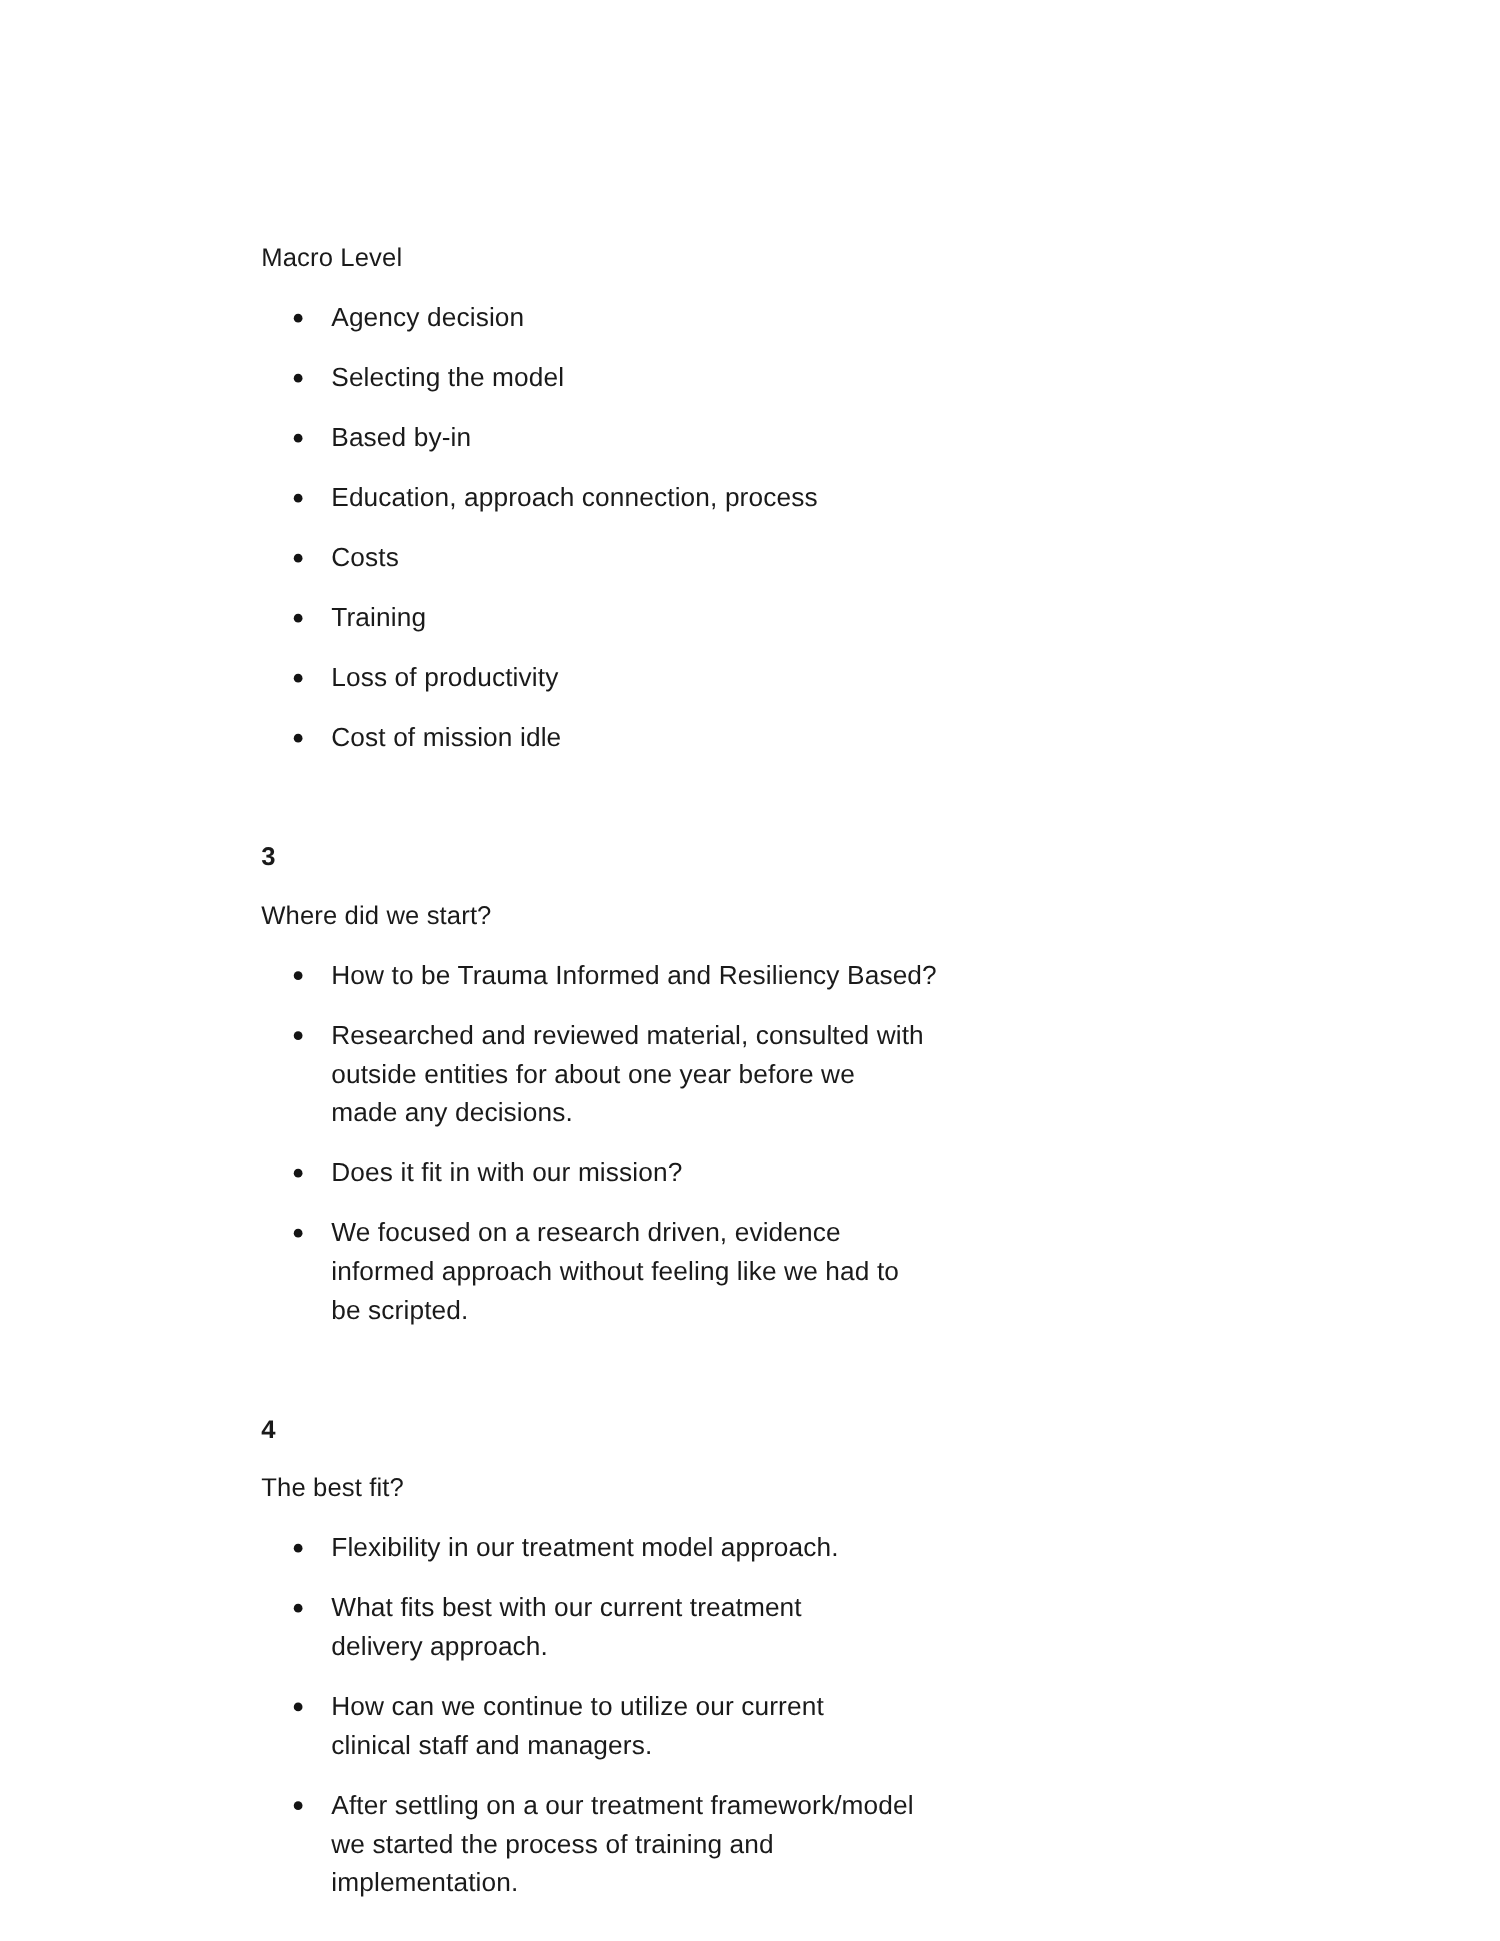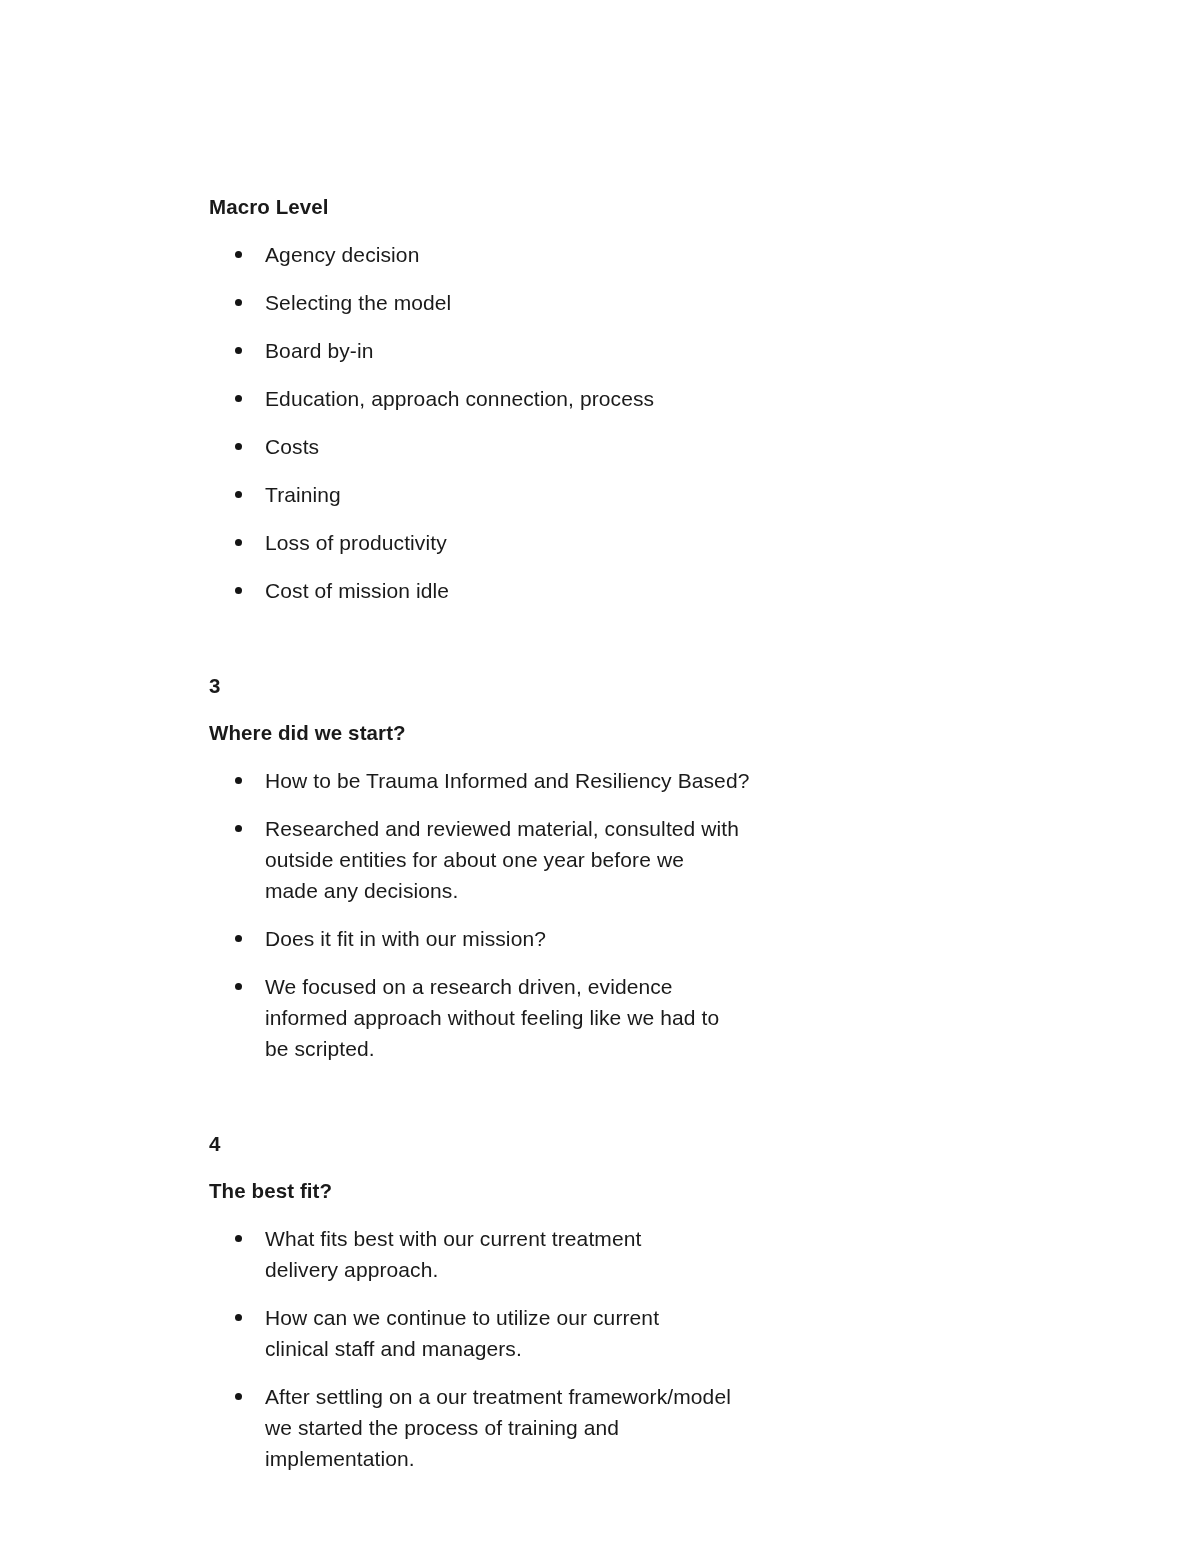--- a/index.html
+++ b/index.html
@@ -39,21 +39,21 @@
   .section-number {
     font-size: 20.5px;
     font-weight: bold;
     line-height: 31px;
     margin: 0 0 16px 0;
     letter-spacing: 0.1px;
   }
 
   .section-title {
     font-size: 20.5px;
-    font-weight: bold;
+    font-weight: normal;
     line-height: 31px;
     margin: 0 0 16px 0;
     letter-spacing: 0.1px;
   }
 
   ul.bullets {
     list-style: none;
     margin: 0;
     padding: 0;
   }
@@ -94,21 +94,21 @@
         <li>
           <span class="bullet-dot"></span>
           <span class="bullet-text">Agency decision</span>
         </li>
         <li>
           <span class="bullet-dot"></span>
           <span class="bullet-text">Selecting the model</span>
         </li>
         <li>
           <span class="bullet-dot"></span>
-          <span class="bullet-text">Board by-in</span>
+          <span class="bullet-text">Based by-in</span>
         </li>
         <li>
           <span class="bullet-dot"></span>
           <span class="bullet-text">Education, approach connection, process</span>
         </li>
         <li>
           <span class="bullet-dot"></span>
           <span class="bullet-text">Costs</span>
         </li>
         <li>
@@ -152,20 +152,24 @@
         </li>
       </ul>
     </div>
 
     <div class="section">
       <div class="section-number">4</div>
       <div class="section-title">The best fit?</div>
       <ul class="bullets">
         <li>
           <span class="bullet-dot"></span>
+          <span class="bullet-text">Flexibility in our treatment model approach.</span>
+        </li>
+        <li>
+          <span class="bullet-dot"></span>
           <span class="bullet-text">What fits best with our current treatment
 delivery approach.</span>
         </li>
         <li>
           <span class="bullet-dot"></span>
           <span class="bullet-text">How can we continue to utilize our current
 clinical staff and managers.</span>
         </li>
         <li>
           <span class="bullet-dot"></span>

